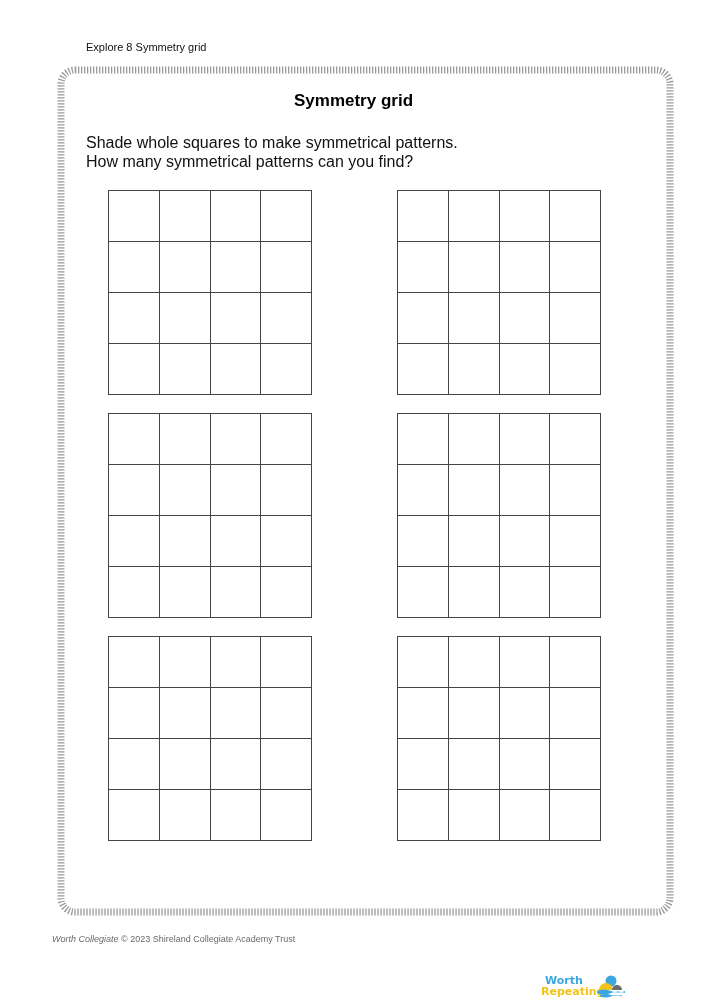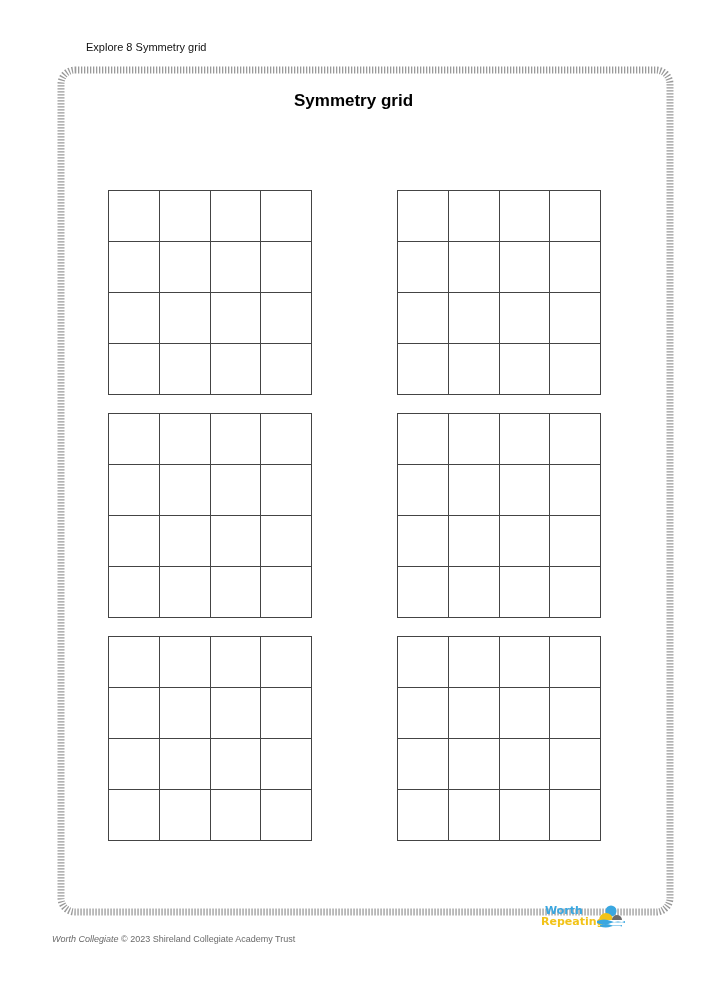--- a/index.html
+++ b/index.html
@@ -85,21 +85,21 @@
       left: 52px;
       top: 934px;
       font-size: 9px;
       color: #6a6a6a;
       white-space: nowrap;
     }
     .footer-text .italic { font-style: italic; }
     .logo {
       position: absolute;
       left: 541px;
-      top: 902px;
+      top: 972px;
       width: 85px;
       height: 28px;
     }
     .logo .l1, .logo .l2 {
       position: absolute;
       left: 0;
       font-family: "DejaVu Sans", sans-serif;
       font-weight: bold;
       font-size: 11px;
       line-height: 11px;
@@ -121,20 +121,22 @@
 
 <div class="frame">
   <svg viewBox="0 0 617 850" xmlns="http://www.w3.org/2000/svg">
     <rect x="4" y="4" width="609" height="842" rx="14" ry="14" fill="none" stroke="#9a9a9a" stroke-width="7" stroke-dasharray="1.3 1.7"></rect>
   </svg>
 </div>
 
 <div class="title">Symmetry grid</div>
 
 <div class="instructions">
+  <div>Shade whole squares to make symmetrical patterns.</div>
+  <div>How many symmetrical patterns can you find?</div>
 </div>
 
 <div id="grids-container">
     <div class="grid" style="left: 108px; top: 190px;">
       <div class="cell"></div>
       <div class="cell"></div>
       <div class="cell"></div>
       <div class="cell"></div>
       <div class="cell"></div>
       <div class="cell"></div>

